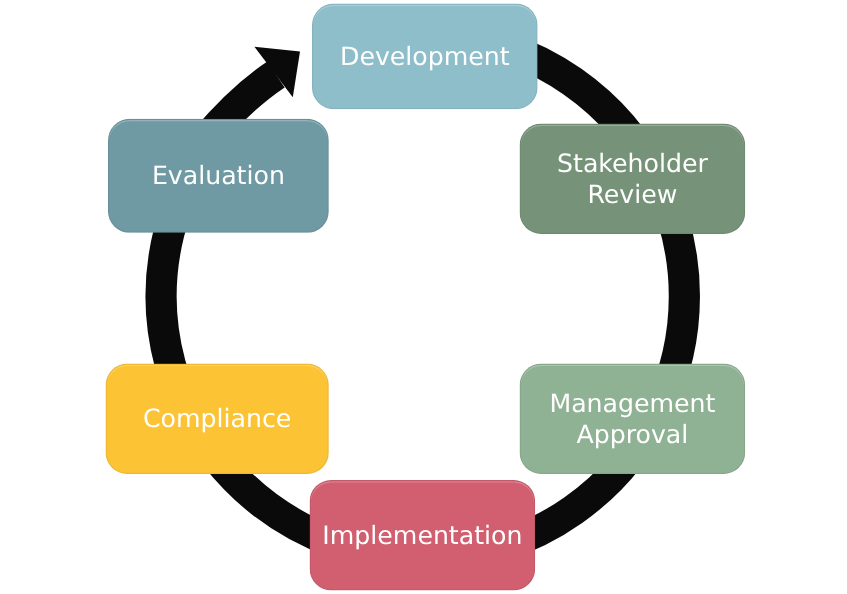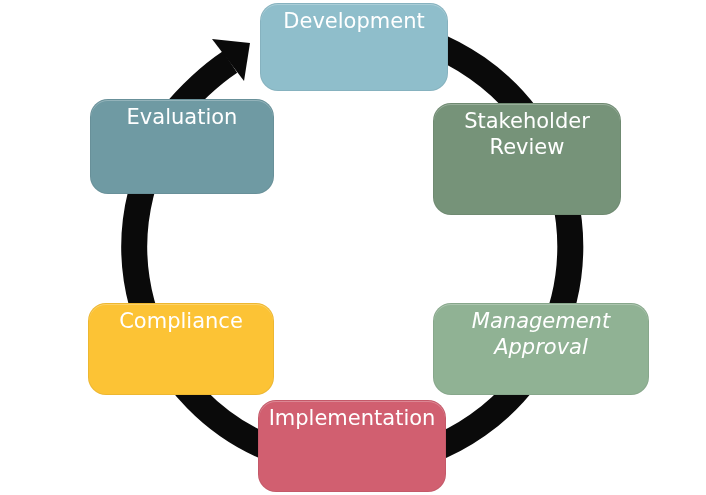--- a/index.html
+++ b/index.html
@@ -16,34 +16,35 @@
     overflow: hidden;
   }
   .stage svg {
     position: absolute;
     left: 0;
     top: 0;
   }
   .node {
     position: absolute;
     display: flex;
+    align-items: center;
     justify-content: center;
     text-align: center;
     border-radius: 18px;
     color: #ffffff;
     font-size: 21px;
     line-height: 1.25;
     padding: 4px 10px;
     box-sizing: border-box;
     border: 1px solid rgba(0,0,0,0.06);
     box-shadow: inset 0 1px 0 rgba(255,255,255,0.25);
   }
   .node-development    { left: 260px; top: 3px;   width: 188px; height: 88px; }
-  .node-stakeholder    { left: 433px; top: 103px; width: 188px; height: 112px; }
-  .node-management     { left: 433px; top: 303px; width: 216px; height: 92px; font-style: italic; }
+  .node-stakeholder    { left: 433px; top: 103px; width: 188px; height: 92px; }
+  .node-management     { left: 433px; top: 303px; width: 188px; height: 92px; }
   .node-implementation { left: 258px; top: 400px; width: 188px; height: 92px; }
   .node-compliance     { left: 88px;  top: 303px; width: 186px; height: 92px; }
   .node-evaluation     { left: 90px;  top: 99px;  width: 184px; height: 95px; }
 </style>
 </head>
 <body>
 
 <div class="stage" style="background-color: rgb(255, 255, 255);">
 
   <svg width="706" height="495" viewBox="0 0 706 495">

